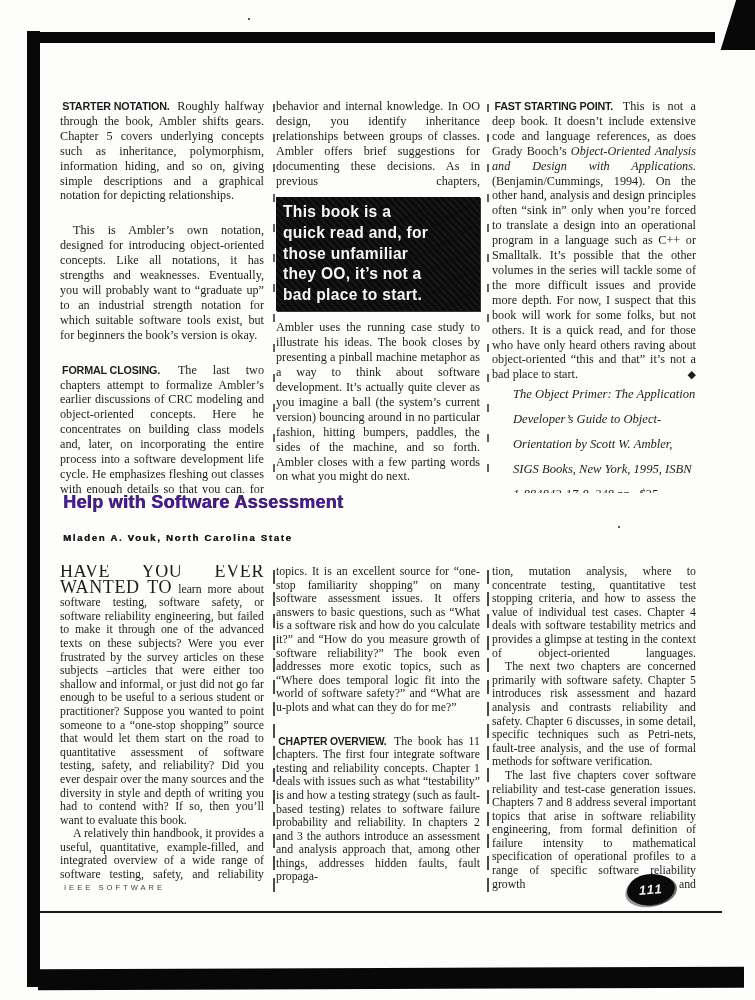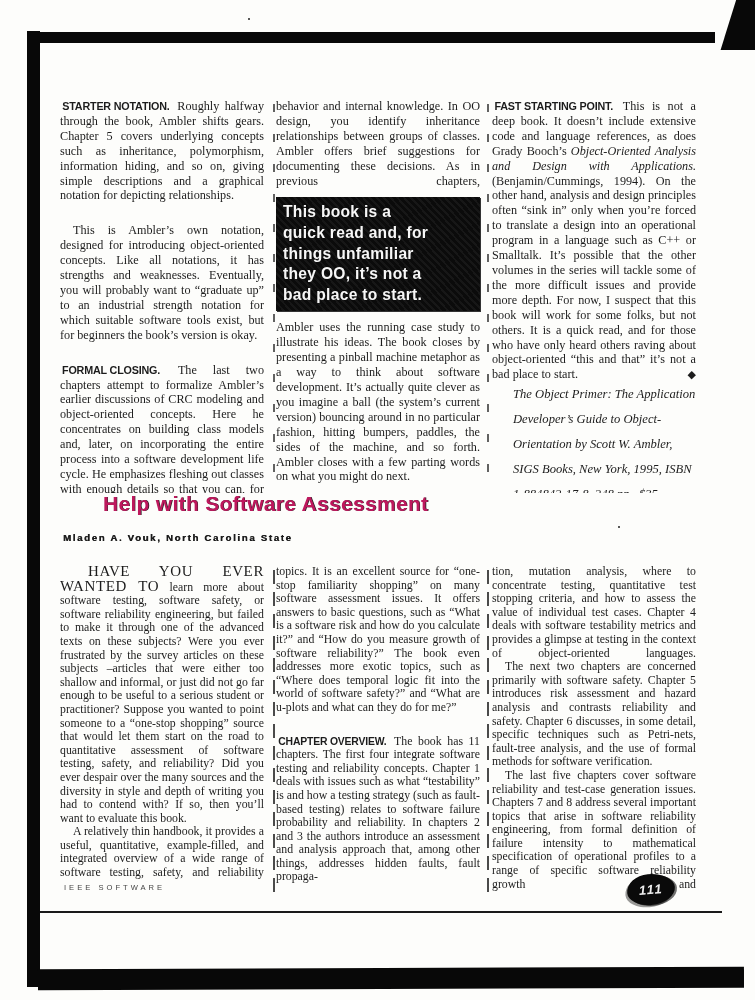--- a/index.html
+++ b/index.html
@@ -27,42 +27,42 @@
   .section-bottom{top:565px;height:340px;}
   .col{width:204px;flex:0 0 204px;text-align:justify;}
   .section-top .col{font-size:12.2px;line-height:14.9px;}
   .section-bottom .col{font-size:11.8px;line-height:13.6px;}
   .col p{margin:0;}
   .col p.sp{margin-top:20px;}
   .indent{text-indent:13px;}
   .cont{text-align-last:justify;}
   .runin{font-family:"Liberation Sans",sans-serif;font-weight:bold;font-size:0.92em;
     letter-spacing:-0.2px;transform:scaleX(.96);display:inline-block;}
-  .lead{font-size:15px;letter-spacing:0.6px;margin-left:28px;}
+  .lead{font-size:18px;letter-spacing:0.6px;}
   .end-mark{float:right;font-size:11px;line-height:inherit;}
 
   
   .pullquote{
     background:#0b0b0b;
     background-image:repeating-linear-gradient(47deg,rgba(255,255,255,.05) 0 2px,transparent 2px 5px);
     color:#f7f7f7;font-family:"Liberation Sans",sans-serif;font-weight:bold;
     font-size:15.6px;line-height:20.6px;letter-spacing:.3px;
     padding:5px 12px 6px 7px;margin:9px 0;text-align:left;
     box-shadow:1px 1px 0 #333;
   }
   .pullquote span{display:block;white-space:nowrap;}
 
   
   .citation{font-style:italic;padding-left:21px;margin-top:20px;font-size:12.6px;line-height:25px;text-align:left;}
   .reader-service{font-family:"Liberation Sans",sans-serif;font-weight:bold;font-size:12px;
     text-align:right;margin-top:9px;letter-spacing:.2px;}
 
   
   .r2-title{position:absolute;left:63px;top:492px;font-family:"Liberation Sans",sans-serif;
-    font-weight:bold;font-size:21px;letter-spacing:.3px;color:#be185d;text-shadow:.6px 0 0 #222;margin-left:40px;}
+    font-weight:bold;font-size:18px;letter-spacing:.3px;color:#4c1d95;text-shadow:.6px 0 0 #222;}
   .r2-byline{position:absolute;left:63px;top:532px;font-family:"Liberation Sans",sans-serif;
     font-weight:bold;font-size:9.6px;letter-spacing:1.7px;color:#1a1a1a;text-shadow:.4px 0 0 #333;}
 
   
   .footer-brand{position:absolute;left:64px;top:883px;font-family:"Liberation Sans",sans-serif;
     font-size:7.6px;letter-spacing:3px;color:#454545;text-align:center;}
   .page-badge{
     position:absolute;left:627px;top:874px;width:48px;height:31px;background:#0a0a0a;
     border-radius:46% 54% 52% 48%/55% 48% 52% 45%;transform:rotate(-5deg);
     color:#efefef;font-family:"Liberation Sans",sans-serif;font-weight:bold;font-style:italic;
@@ -92,21 +92,21 @@
   <div class="col">
     <p><span class="runin">STARTER NOTATION.</span> <span>Roughly halfway through the book, Ambler shifts gears. Chapter 5 covers underlying concepts such as inheritance, polymorphism, information hiding, and so on, giving simple descriptions and a graphical notation for depicting relationships.</span></p>
     <p class="indent sp"><span>This is Ambler’s own notation, designed for introducing object-oriented concepts. Like all notations, it has strengths and weaknesses. Eventually, you will probably want to “graduate up” to an industrial strength notation for which suitable software tools exist, but for beginners the book’s version is okay.</span></p>
     <p class="sp cont"><span class="runin">FORMAL CLOSING.</span> <span>The last two chapters attempt to formalize Ambler’s earlier discussions of CRC modeling and object-oriented concepts. Here he concentrates on building class models and, later, on incorporating the entire process into a software development life cycle. He emphasizes fleshing out classes with enough details so that you can, for example, completely characterize a class’s</span></p>
   </div>
   <div class="col">
     <p class="cont"><span>behavior and internal knowledge. In OO design, you identify inheritance relationships between groups of classes. Ambler offers brief suggestions for documenting these decisions. As in previous chapters,</span></p>
     <div class="pullquote">
       <span>This book is a</span>
       <span>quick read and, for</span>
-      <span>things unfamiliar</span>
+      <span>those unfamiliar</span>
       <span>they OO, it’s not a</span>
       <span>bad place to start.</span>
     </div>
     <p><span>Ambler uses the running case study to illustrate his ideas. The book closes by presenting a pinball machine metaphor as a way to think about software development. It’s actually quite clever as you imagine a ball (the system’s current version) bouncing around in no particular fashion, hitting bumpers, paddles, the sides of the machine, and so forth. Ambler closes with a few parting words on what you might do next.</span></p>
   </div>
   <div class="col">
     <p><span class="runin">FAST STARTING POINT.</span> <span>This is not a deep book. It doesn’t include extensive code and language references, as does Grady Booch’s </span><i>Object-Oriented Analysis and Design with Applications.</i><span> (Benjamin/Cummings, 1994). On the other hand, analysis and design principles often “sink in” only when you’re forced to translate a design into an operational program in a language such as C++ or Smalltalk. It’s possible that the other volumes in the series will tackle some of the more difficult issues and provide more depth. For now, I suspect that this book will work for some folks, but not others. It is a quick read, and for those who have only heard others raving about object-oriented “this and that” it’s not a bad place to start.</span> <span class="end-mark">◆</span></p>
     <p class="citation">The Object Primer: The Application Developer’s Guide to Object-Orientation by Scott W. Ambler, SIGS Books, New York, 1995, ISBN 1-884842-17-8, 248 pp., $35.</p>
     <p class="reader-service">READER SERVICE 70</p>
   </div>

